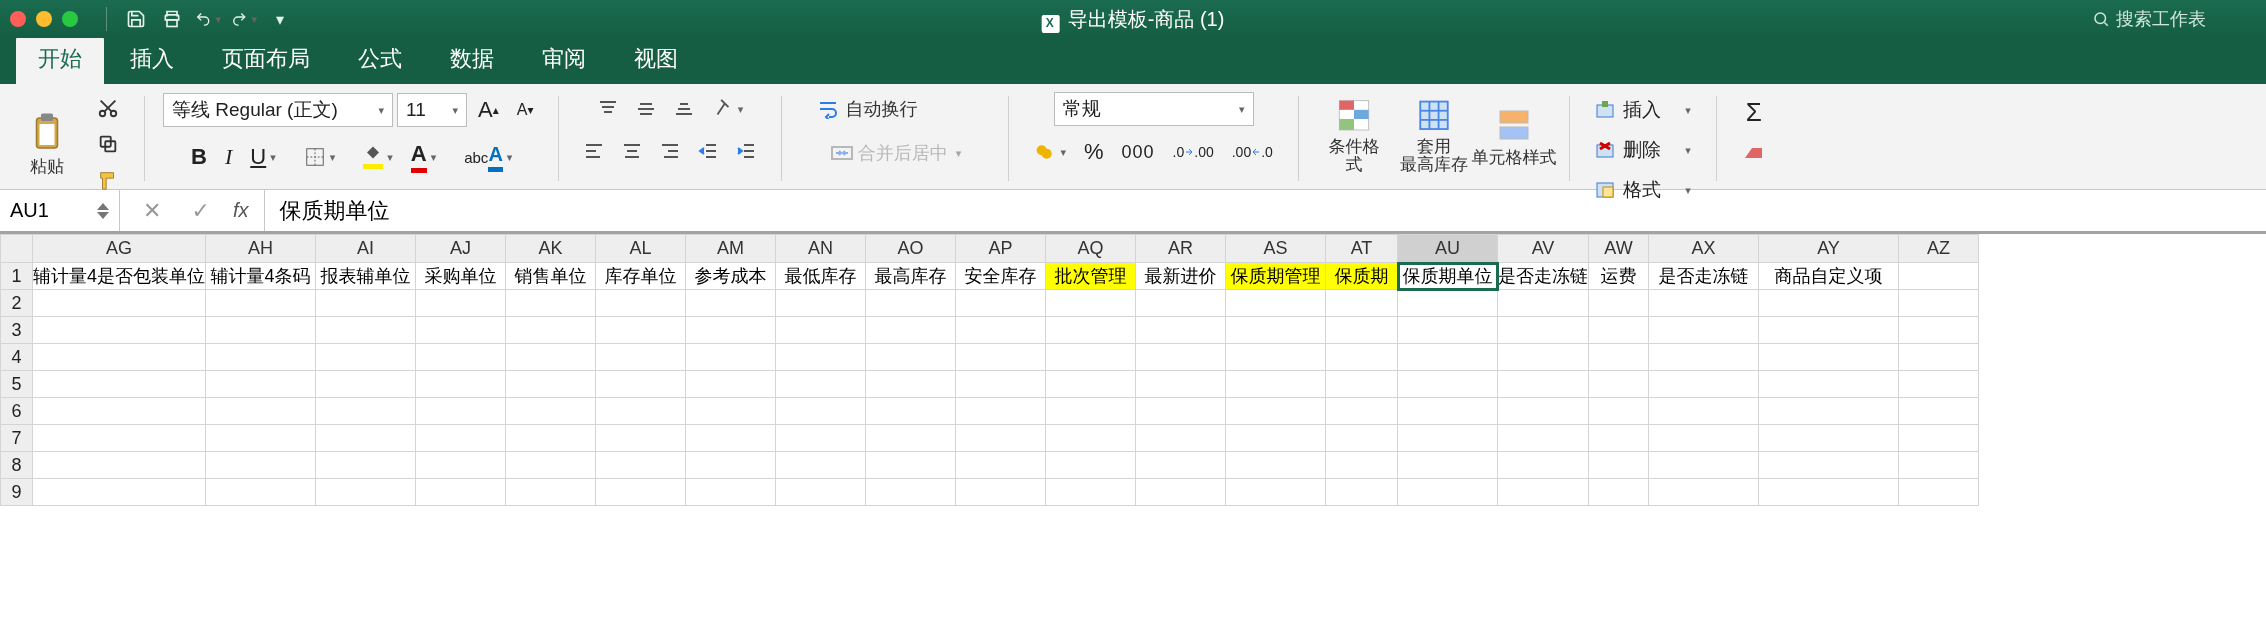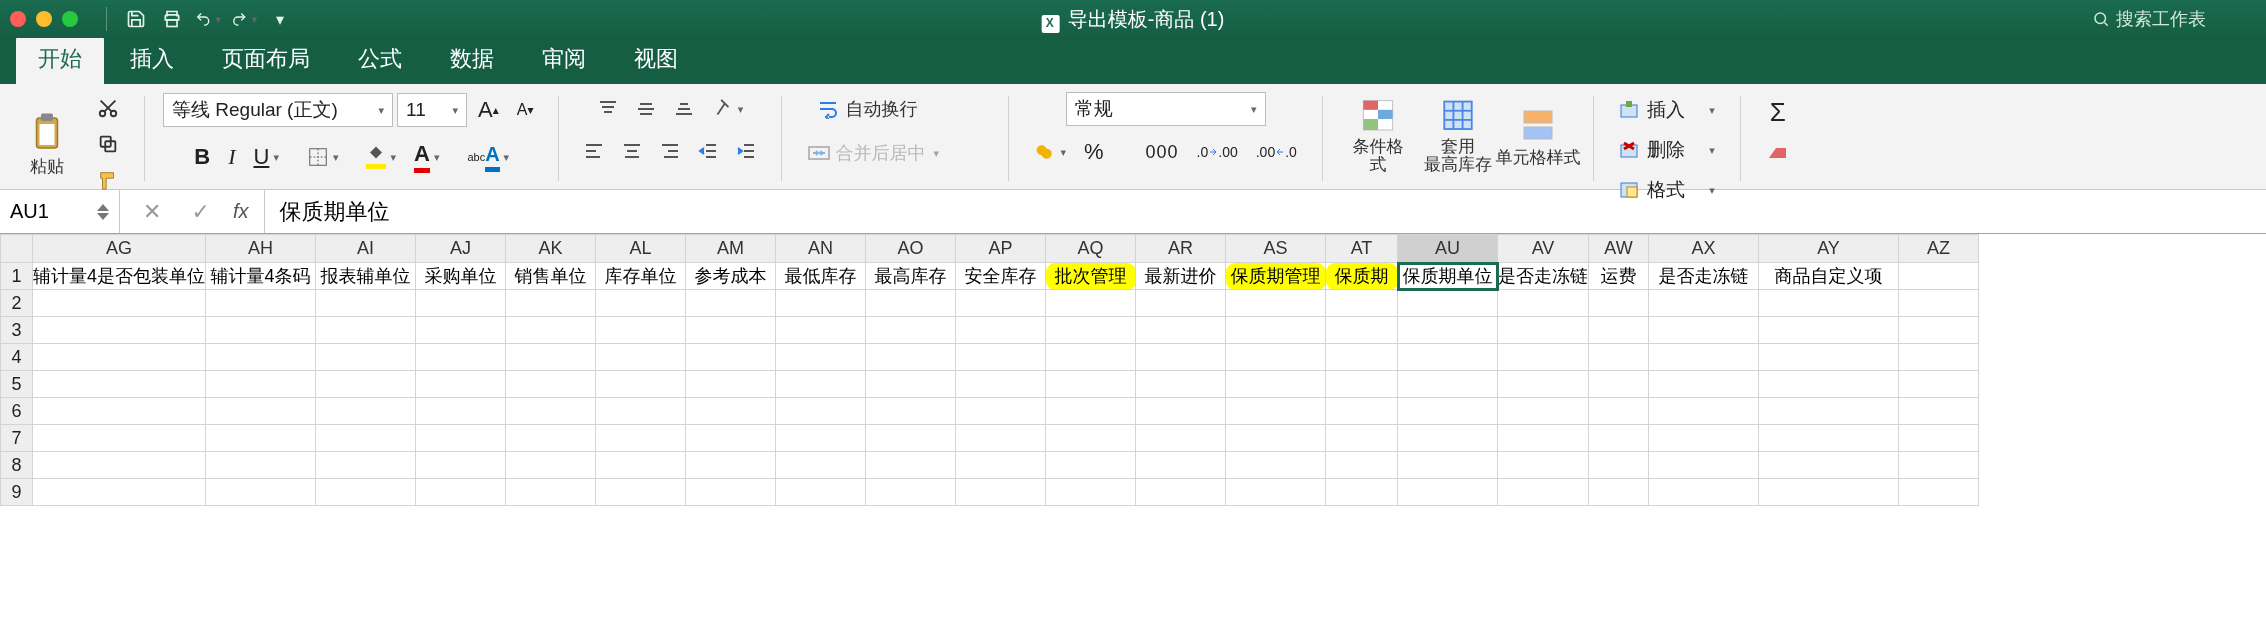--- a/index.html
+++ b/index.html
@@ -51,21 +51,21 @@
   .under-red { border-bottom:5px solid #e10000; padding-bottom:1px;}
   .under-blue { border-bottom:5px solid #0070c0; padding-bottom:1px; color:#0070c0; font-weight:bold;}
   .alignset { display:grid; grid-template-columns:repeat(3,34px); grid-template-rows:repeat(1,34px); gap:4px;}
   .stackcol { display:flex; flex-direction:column; gap:4px;}
   .row { display:flex; gap:4px; align-items:center;}
   .sml { font-size:18px; color:#888;}
   .cells-list { display:flex; flex-direction:column; gap:4px;}
   .cells-list .btn{ justify-content:flex-start; gap:8px; width:110px;}
 
   
-  .fbar { height:44px; border-bottom:1px solid #a3a3a3; display:flex; align-items:center;
+  .fbar { height:44px; border-bottom:3px solid #a3a3a3; display:flex; align-items:center;
           background:#fff; }
   .namebox { width:120px; border-right:1px solid #c8c8c8; height:100%; display:flex; align-items:center;
              padding:0 10px; font-size:20px;}
   .namebox input{ border:none; outline:none; width:80px; font-size:20px;}
   .spin { display:flex; flex-direction:column; margin-left:auto;}
   .spin div{width:0;height:0;border-left:6px solid transparent;border-right:6px solid transparent;}
   .spin .up{border-bottom:7px solid #777;margin-bottom:2px;} .spin .down{border-top:7px solid #777;}
   .fbar-btns { display:flex; gap:16px; padding:0 16px; border-right:1px solid #c8c8c8; height:100%; align-items:center;}
   .fx { font-style:italic; font-size:20px; color:#555;}
   .formula-input { flex:1; padding:0 14px; font-size:22px; border:none; outline:none; height:100%;}
@@ -73,21 +73,21 @@
   
   .gridwrap { overflow:hidden; }
   table.sheet { border-collapse:collapse; table-layout:fixed;padding-left:41px;}
   .sheet th, .sheet td { border:1px solid #d4d4d4; height:27px; font-size:18px;
                          background:#fff; text-align:center; font-weight:normal; }
   .sheet thead th { background:#eee; color:#333; height:28px; }
   .sheet .rowhdr { background:#eee; width:32px; text-align:center;}
   .sheet thead th.sel { background:#d0d0d0; }
   .corner { background:#eee; width:32px;}
   .cell-sel { outline:3px solid #1a6b4f; outline-offset:-2px; }
-  .sheet td[data-hl="true"] { background:#ffff00;border-radius:9px; }
+  .sheet td[data-hl="true"] { background:#ffff00; }
   .sheet tbody tr:first-child td { color:#000; }
 </style>
 </head>
 <body>
 
 <div class="titlebar">
   <div class="traffic">
     <div class="dot red"></div>
     <div class="dot yellow"></div>
     <div class="dot green"></div>
@@ -235,21 +235,21 @@
               </svg>
             </span>
             <span class="dd">▾</span>
           </div>
         <div class="btn">
             <span class="under-red" style="font-size:22px;font-weight:bold;">A</span>
             <span class="dd">▾</span>
           </div>
         <div style="width:6px;"></div>
         <div class="btn">
-            <span style="font-size:11px;">abc</span>
+            <span style="font-size:15px;">abc</span>
             <br>
             <span class="under-blue" style="font-size:20px;">A</span>
             <span class="dd">▾</span>
           </div>
       </div>
     </div>
     <div class="group-label"></div>
   </div>
   <div class="vsep"></div>
 
@@ -337,21 +337,21 @@
   <div class="group">
     <div class="group-body stackcol" style="gap:10px;">
       <div class="btn row" style="width:170px;justify-content:flex-start;">
         <svg width="24" height="20" viewBox="0 0 24 20" stroke="#2b7de9" fill="none" stroke-width="2">
             <path d="M3 4h16"></path>
             <path d="M3 10h12a4 4 0 0 1 0 8h-3"></path>
             <polyline points="12 15 9 18 12 21" stroke="#2b7de9"></polyline>
           </svg>
         <span class="sml" style="color:#333;">自动换行</span>
       </div>
-      <div class="btn row" style="width:190px;justify-content:flex-start;opacity:0.55;">
+      <div class="btn row" style="width:190px;justify-content:center;opacity:0.55;">
         <svg width="24" height="20" viewBox="0 0 24 20" stroke="#888" fill="none" stroke-width="2">
             <rect x="2" y="4" width="20" height="12"></rect>
             <polyline points="6 10 10 10" stroke="#2b7de9"></polyline>
             <polyline points="18 10 14 10" stroke="#2b7de9"></polyline>
             <polyline points="9 8 11 10 9 12" stroke="#2b7de9" fill="none"></polyline>
             <polyline points="15 8 13 10 15 12" stroke="#2b7de9" fill="none"></polyline>
           </svg>
         <span class="sml">合并后居中</span>
           <span class="dd">▾</span>
       </div>
@@ -371,21 +371,21 @@
             <svg width="22" height="20" viewBox="0 0 24 24">
               <circle cx="8" cy="10" r="6" fill="#f0b400"></circle>
               <circle cx="14" cy="14" r="6" fill="#f0b400"></circle>
             </svg>
             <span class="dd">▾</span>
           </div>
         <div class="btn">
             <span style="font-size:22px;">%</span>
           </div>
         <div class="btn">
-            <span style="font-size:18px;letter-spacing:1px;margin-left:24px;">000</span>
+            <span style="font-size:18px;letter-spacing:1px;">000</span>
           </div>
         <div class="btn">
             <span style="font-size:14px;">.0</span>
             <svg width="10" height="10">
               <polyline points="2,5 8,5 5,2 8,5 5,8" stroke="#2b7de9" fill="none"></polyline>
             </svg>
             <span style="font-size:14px;">.00</span>
           </div>
         <div class="btn">
             <span style="font-size:14px;">.00</span>

